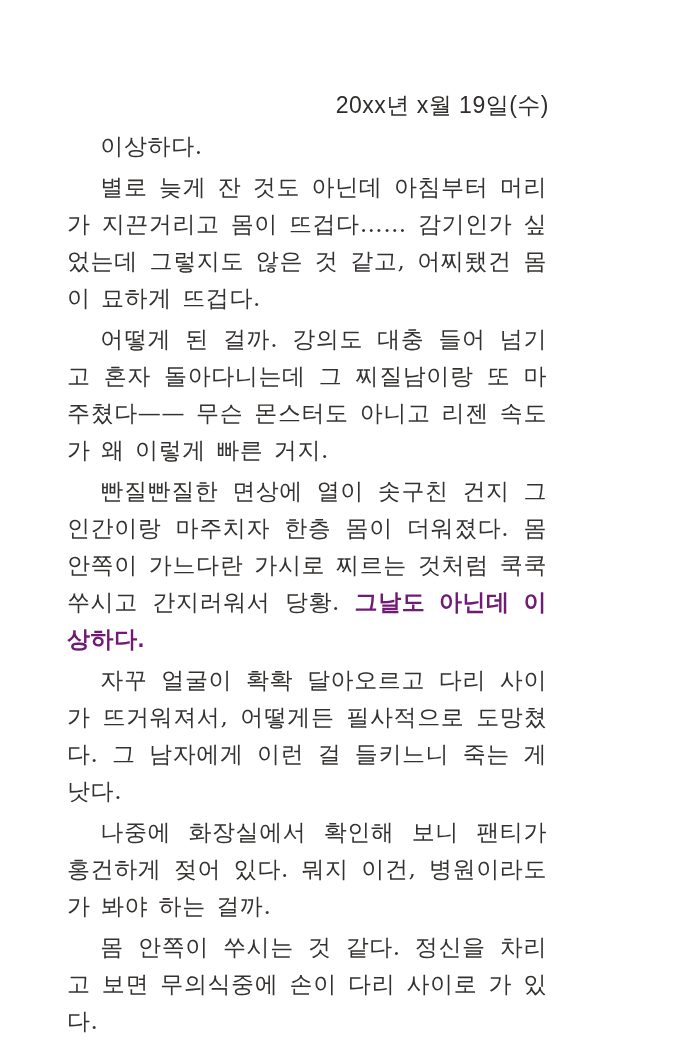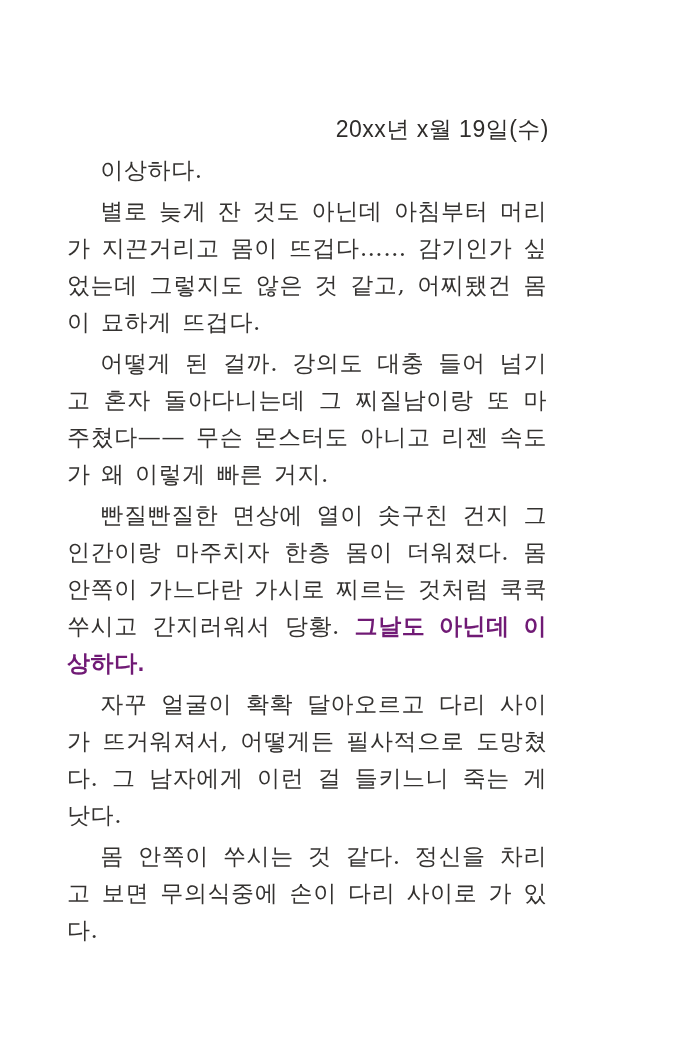--- a/index.html
+++ b/index.html
@@ -6,21 +6,21 @@
     margin: 0;
     padding: 0;
     background: #ffffff;
   }
   .page {
     position: relative;
     width: 613px;
     height: 1050px;
     background: #ffffff;
     box-sizing: border-box;
-    padding: 114px 62px 0 63px;
+    padding: 90px 62px 0 63px;
     overflow: hidden;
     font-family: "DejaVu Serif", "Liberation Serif", serif;
     color: #2f2d2b;
   }
   .date-line {
     text-align: right;
     font-family: "Liberation Sans", "DejaVu Sans", sans-serif;
     font-size: 23px;
     line-height: 30px;
     letter-spacing: 0.5px;
@@ -48,15 +48,16 @@
 
 <div class="page">
   <div class="date-line">20xx년 x월 19일(수)</div>
 
   <div class="diary-body">
     <p><span>이상하다.</span></p>
     <p><span>별로 늦게 잔 것도 아닌데 아침부터 머리가 지끈거리고 몸이 뜨겁다…… 감기인가 싶었는데 그렇지도 않은 것 같고, 어찌됐건 몸이 묘하게 뜨겁다.</span></p>
     <p><span>어떻게 된 걸까. 강의도 대충 들어 넘기고 혼자 돌아다니는데 그 찌질남이랑 또 마주쳤다—— 무슨 몬스터도 아니고 리젠 속도가 왜 이렇게 빠른 거지.</span></p>
     <p><span>빤질빤질한 면상에 열이 솟구친 건지 그 인간이랑 마주치자 한층 몸이 더워졌다. 몸 안쪽이 가느다란 가시로 찌르는 것처럼 쿡쿡 쑤시고 간지러워서 당황. </span><span class="bold">그날도 아닌데 이상하다.</span></p>
     <p><span>자꾸 얼굴이 확확 달아오르고 다리 사이가 뜨거워져서, 어떻게든 필사적으로 도망쳤다. 그 남자에게 이런 걸 들키느니 죽는 게 낫다.</span></p>
+    <p><span>나중에 화장실에서 확인해 보니 팬티가 홍건하게 젖어 있다. 뭐지 이건, 병원이라도 가 봐야 하는 걸까.</span></p>
     <p><span>몸 안쪽이 쑤시는 것 같다. 정신을 차리고 보면 무의식중에 손이 다리 사이로 가 있다.</span></p>
   </div>
 </div>
 
 </body></html>

